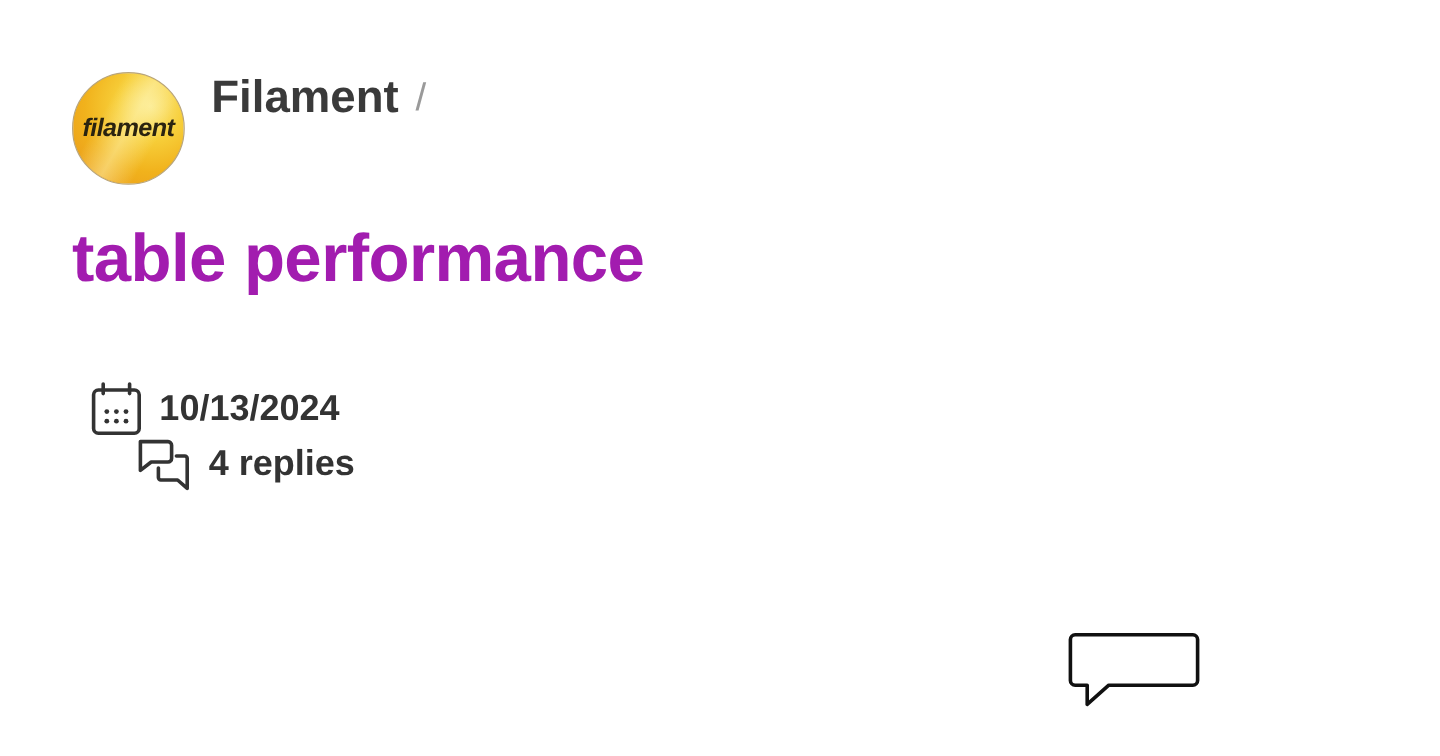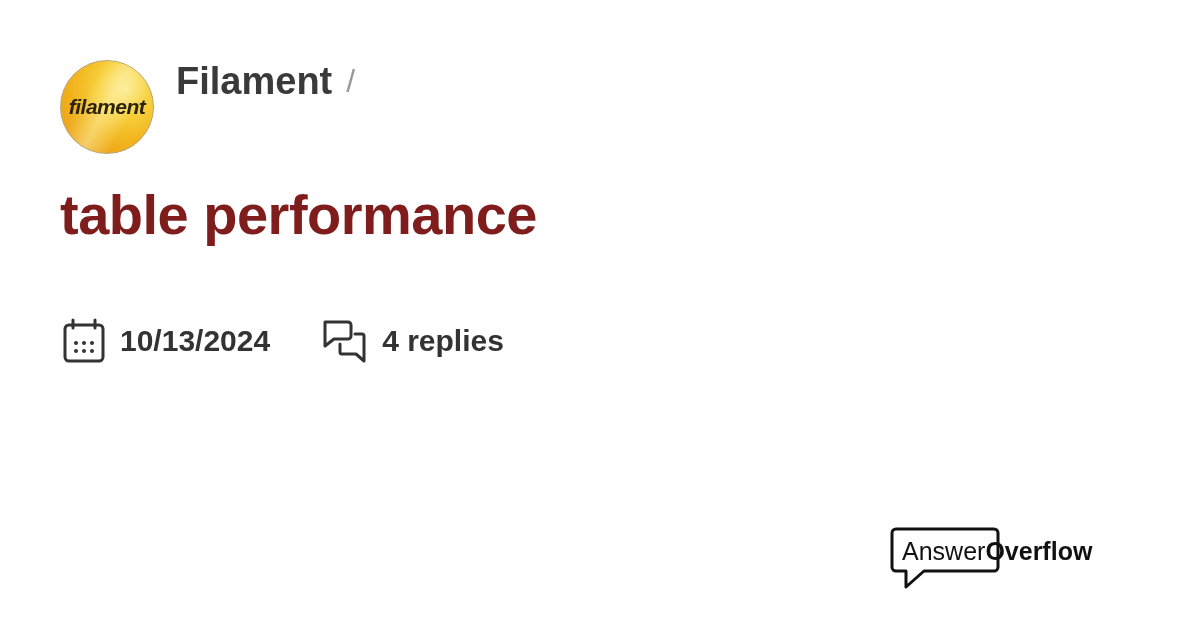--- a/index.html
+++ b/index.html
@@ -20,23 +20,23 @@
       background: linear-gradient(120deg, rgba(255,255,255,0) 30%, rgba(255,245,180,0.5) 50%, rgba(255,255,255,0) 70%);
     }
     .logo-text {
       position: relative; font-style: italic; font-weight: bold; font-size: 21px; color: #2a2310;
       letter-spacing: -0.5px;
     }
     .crumbs { margin-left: 22px; display: flex; align-items: center; font-size: 38px; font-weight: bold; color: #3a3a3a; }
     .sep { color: #9a9a9a; font-weight: normal; margin: 0 14px; font-size: 32px; }
     .title {
       position: absolute; left: 60px; top: 182px; margin: 0;
-      font-size: 56px; font-weight: bold; color: #7f1d1d; letter-spacing: -0.5px;
+      font-size: 56px; font-weight: bold; color: #a21caf; letter-spacing: -0.5px;
     }
-    .meta { position: absolute; left: 62px; top: 318px; display: flex; align-items: center; font-size: 30px; font-weight: bold; color: #333; }
+    .meta { position: absolute; left: 62px; top: 318px; display: flex; align-items: center; font-size: 30px; font-weight: bold; color: #333; flex-direction: column; }
     .meta-item { display: flex; align-items: center; }
     .meta-item + .meta-item { margin-left: 52px; text-align: center; }
     .meta-item svg { margin-right: 14px; }
     .ao { position: absolute; left: 890px; top: 527px; width: 230px; height: 64px; }
     .ao-text { position: absolute; left: 12px; top: 10px; font-size: 25px; color: #111; white-space: nowrap; }
     .ao-text b { font-weight: bold; }
   </style>
 </head>
 <body>
 
@@ -75,16 +75,13 @@
       <path d="M33 16 H40 a2 2 0 0 1 2 2 V43 L34 36 H20 a2 2 0 0 1 -2 -2 V26"></path>
     </svg>
     <span>4 replies</span>
   </div>
 </div>
 
 <div class="ao">
   <svg width="112" height="64" viewBox="0 0 112 64" fill="none" stroke="#111" stroke-width="3" stroke-linejoin="round" style="position:absolute;left:0;top:0">
     <path d="M6 2 H104 a4 4 0 0 1 4 4 V40 a4 4 0 0 1 -4 4 H34 L16 60 V44 H6 a4 4 0 0 1 -4 -4 V6 a4 4 0 0 1 4 -4 Z"></path>
   </svg>
-  <div class="ao-text">
-    <span>Answer</span><b>Overflow</b>
-  </div>
 </div>
 
 </body></html>

